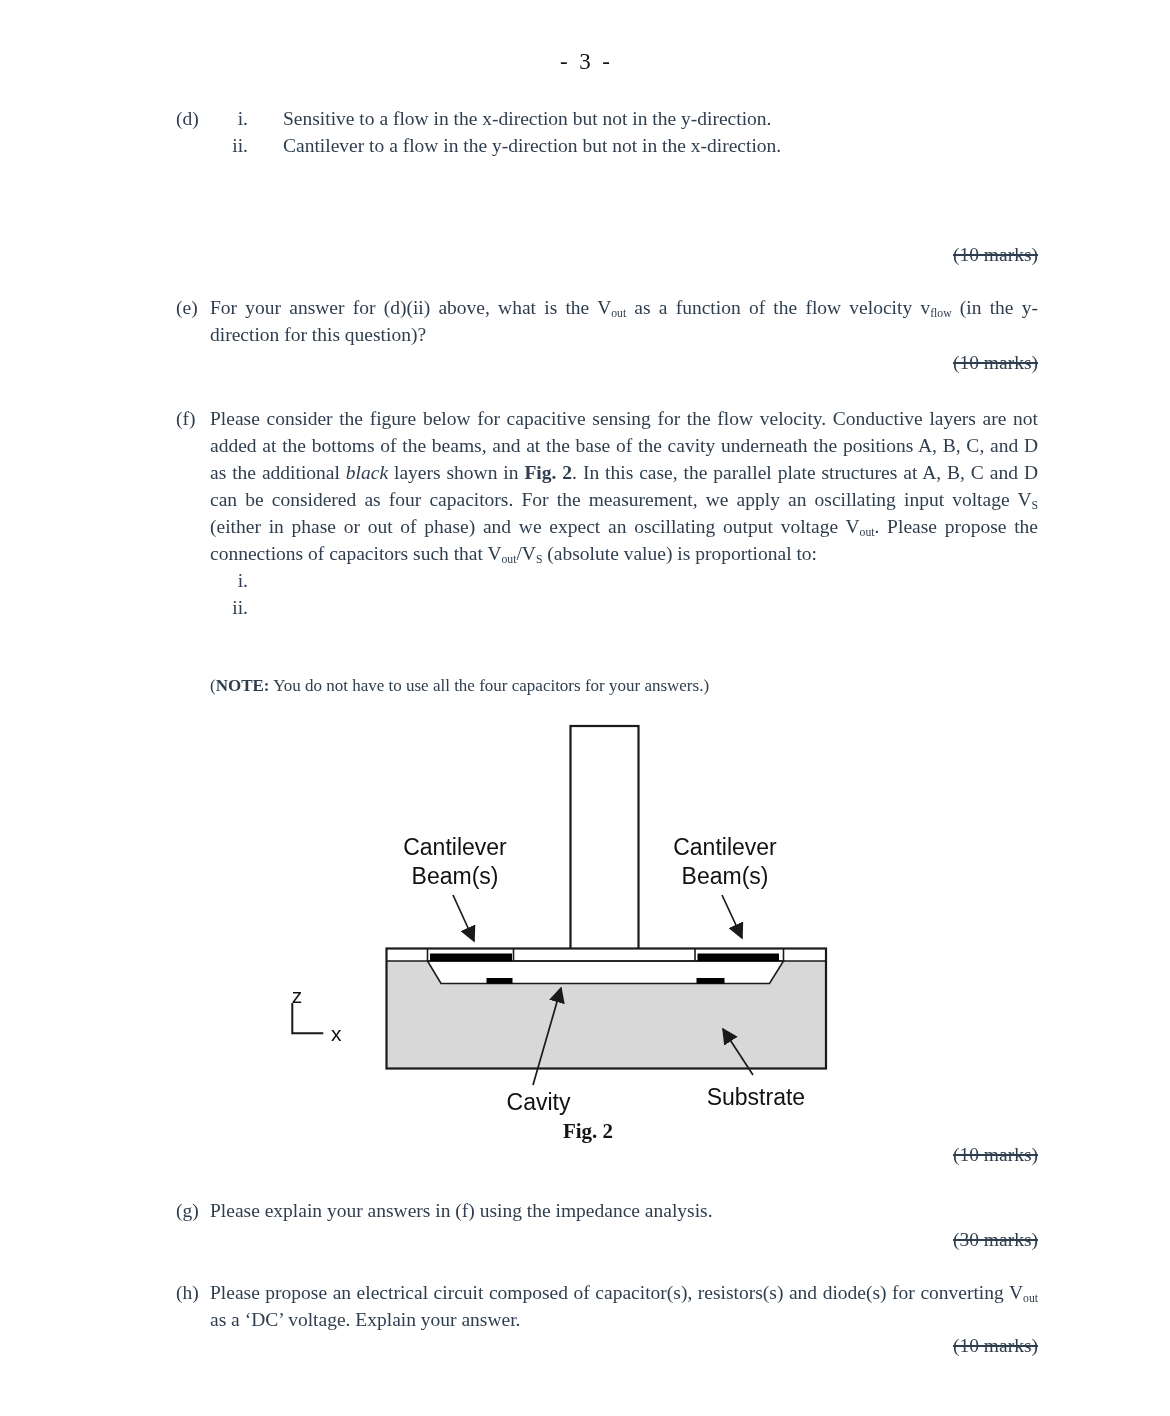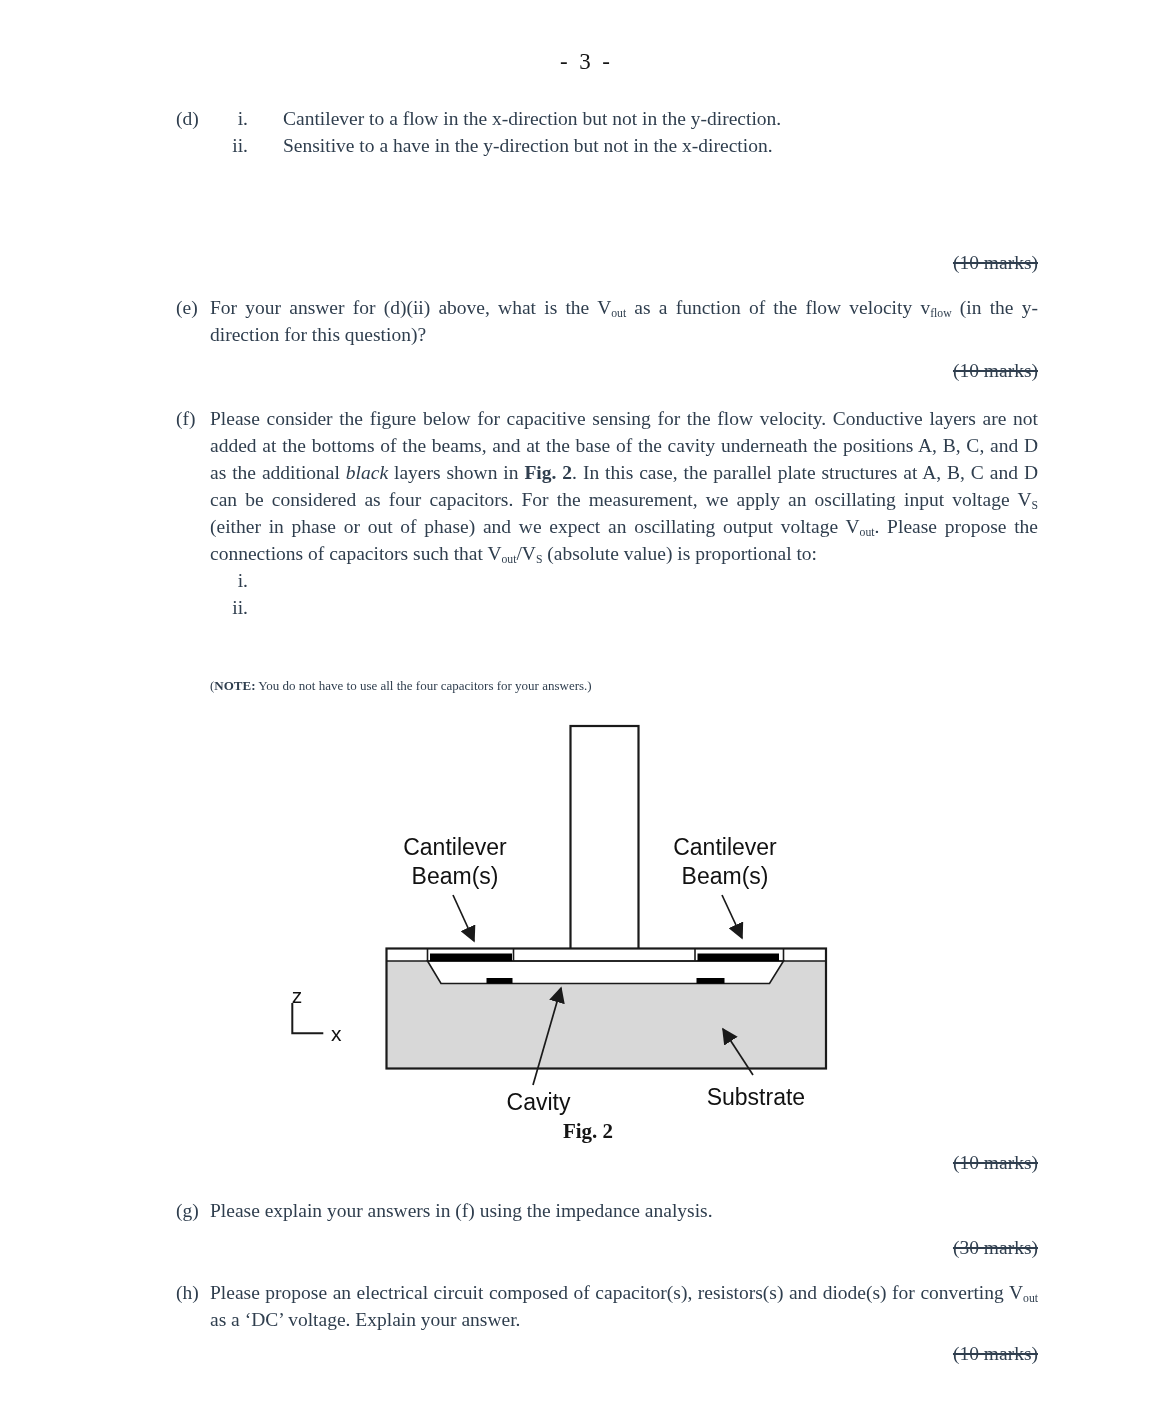--- a/index.html
+++ b/index.html
@@ -13,24 +13,24 @@
   }
   .q {
     position:absolute; left:176px; width:862px; display:flex;
     font-size:19.5px; line-height:27px;
   }
   .qlabel { width:34px; flex:none; }
   .qbody { flex:1; text-align:justify; }
   .item { display:flex; text-align:left; }
   .ilabel { width:38px; text-align:right; flex:none; }
   .itext { margin-left:35px; }
-  .note { position:absolute; left:210px; width:828px; font-size:13px; line-height:27px; }
+  .note { position:absolute; left:210px; width:828px; font-size:17px; line-height:27px; }
   .marks {
     position:absolute; right:132px; font-size:19.5px; line-height:27px;
-    text-decoration:line-through; text-decoration-thickness:1.5px;margin-top:8px;
+    text-decoration:line-through; text-decoration-thickness:1.5px;
   }
   sub { font-size:0.6em; line-height:0; position:relative; top:0.28em; vertical-align:baseline; }
   em { font-style:italic; }
   strong { font-weight:bold; }
   .figwrap { position:absolute; left:285px; top:722px; width:545px; height:423px; }
   .flabel { font-family:"Liberation Sans", sans-serif; font-size:23px; fill:#111111; }
   .faxis  { font-family:"Liberation Sans", sans-serif; font-size:21px; fill:#111111; }
   .fcap   { font-family:"Liberation Serif", serif; font-weight:bold; font-size:21px; fill:#151515; }
 </style>
 </head>
@@ -38,25 +38,25 @@
 
 <div class="page">
 
   <div class="header">-  3  -</div>
 
   <div class="q" style="top:105px">
     <span class="qlabel">(d)</span>
     <div class="qbody">
       <div class="item">
         <span class="ilabel">i.</span>
-        <span class="itext">Cantilever to a flow in the x-direction but not in the y-direction.</span>
+        <span class="itext">Sensitive to a flow in the x-direction but not in the y-direction.</span>
       </div>
       <div class="item">
         <span class="ilabel">ii.</span>
-        <span class="itext">Sensitive to a have in the y-direction but not in the x-direction.</span>
+        <span class="itext">Cantilever to a flow in the y-direction but not in the x-direction.</span>
       </div>
     </div>
   </div>
   <div class="marks" style="top:241px">(10 marks)</div>
 
   <div class="q" style="top:294px">
     <span class="qlabel">(e)</span>
     <div class="qbody">
       <div>For your answer for (d)(ii) above, what is the V<sub>out</sub> as a function of the flow velocity v<sub>flow</sub> (in the y-direction for this question)?</div>
     </div>

